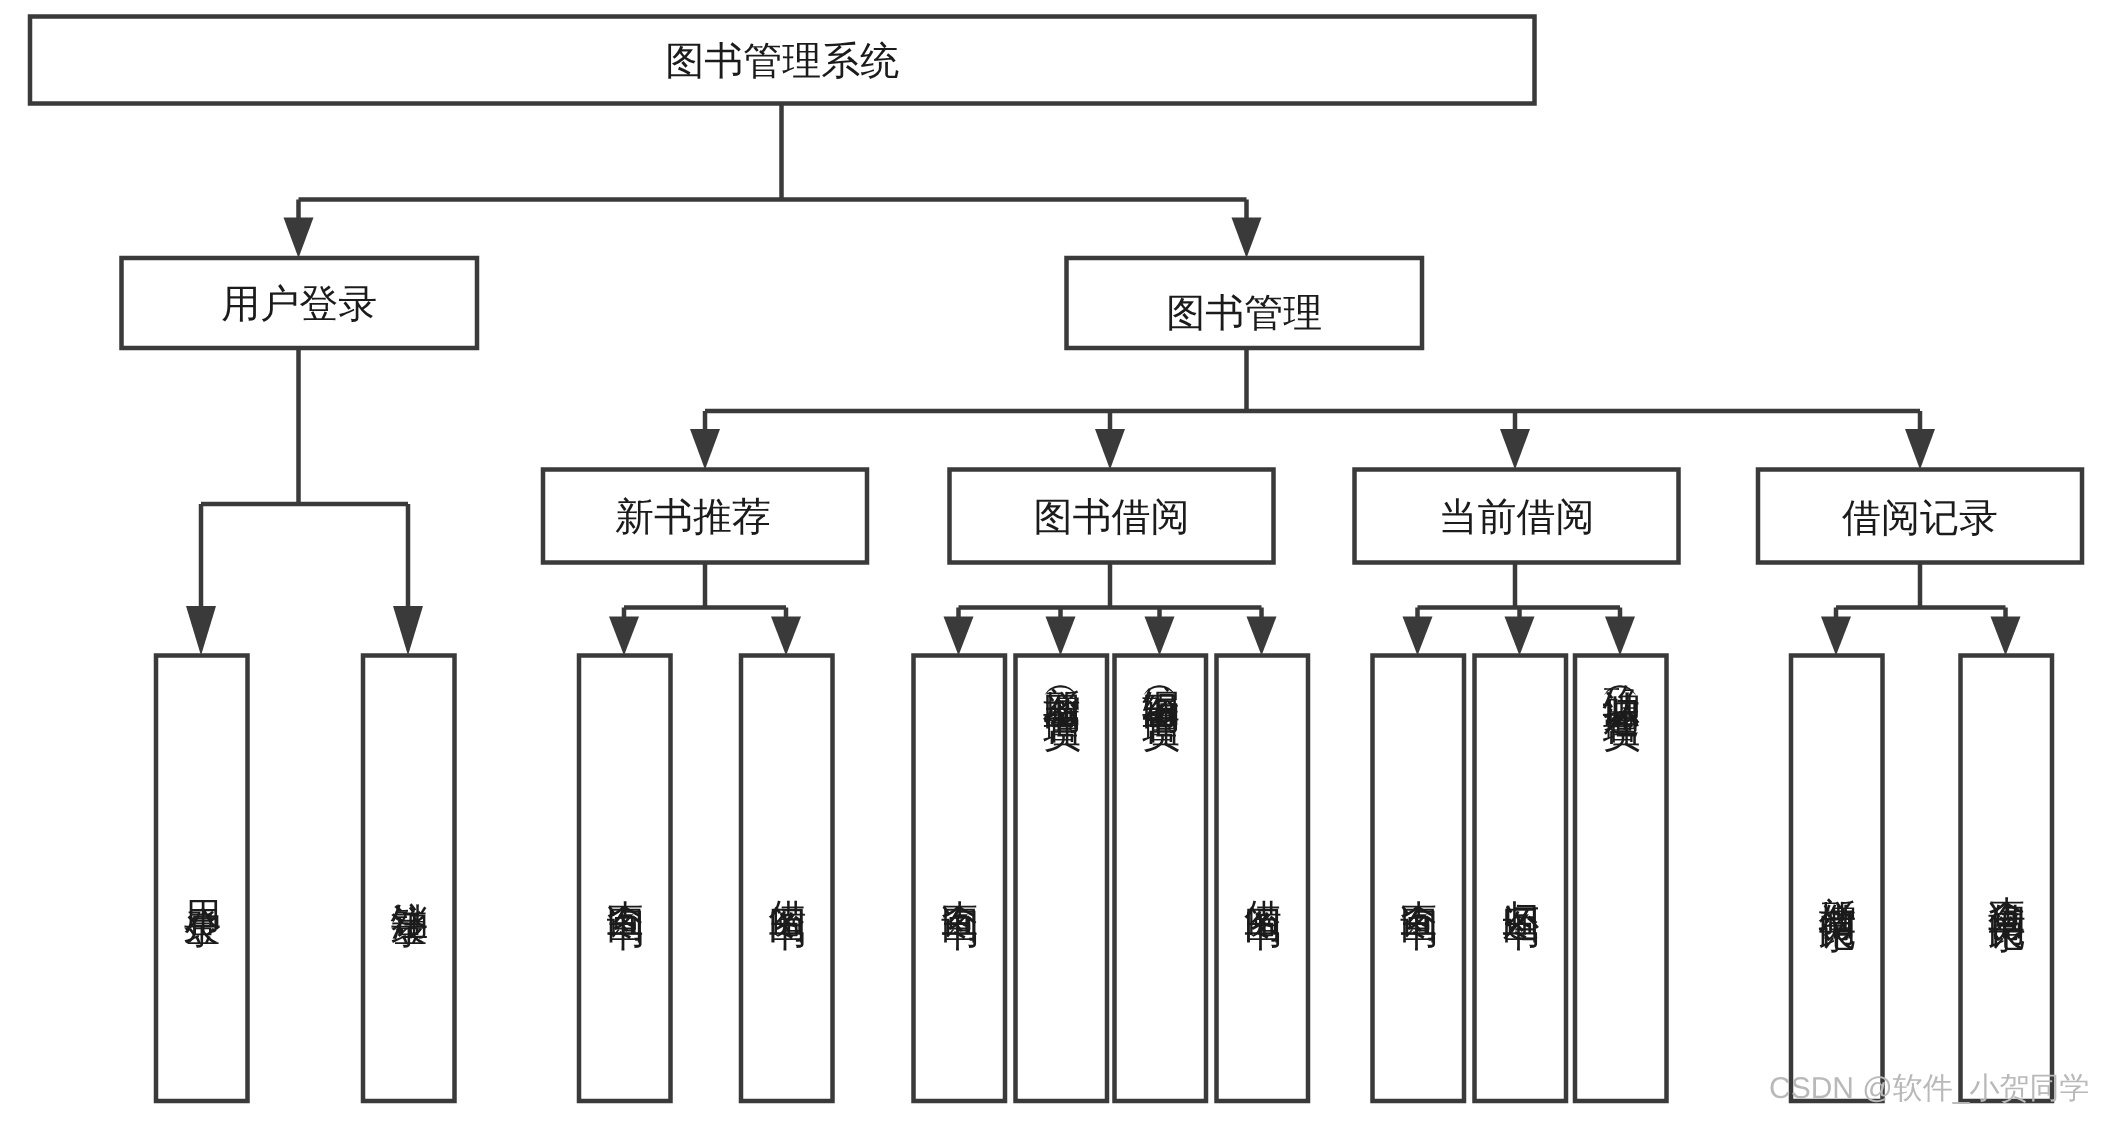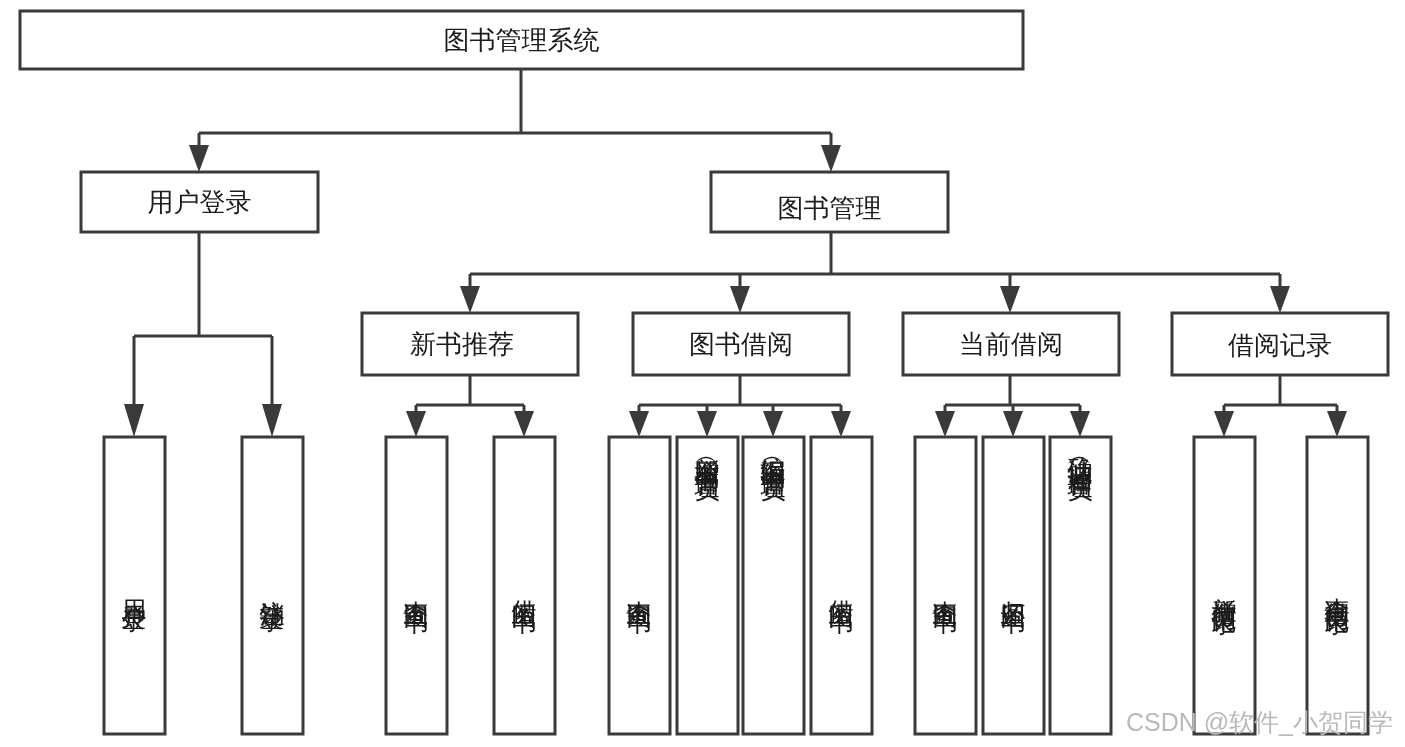--- a/index.html
+++ b/index.html
@@ -69,21 +69,21 @@
     font-size: 26px;
     color: #1b1b1b;
     white-space: nowrap;
     text-align: center;
   }
   .watermark {
     position: absolute;
     right: 12px;
     bottom: 8px;
     font-family: "Liberation Sans", "DejaVu Sans", sans-serif;
-    font-size: 25px;
+    font-size: 20px;
     color: #b9b9b9;
     white-space: nowrap;
     pointer-events: none;
   }
 </style>
 </head>
 <body>
 
 <div id="diagram-root">
 

